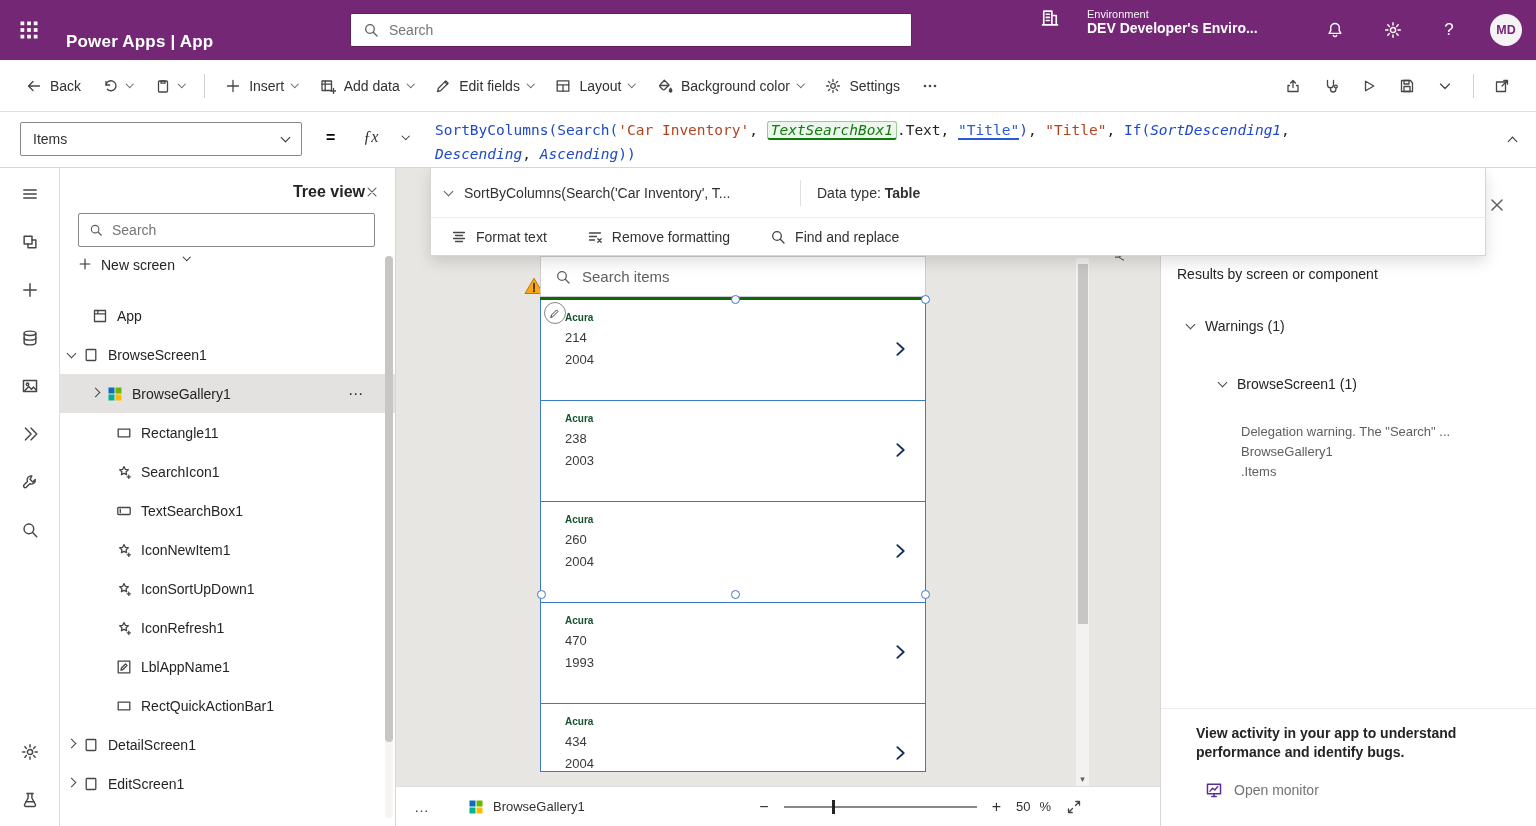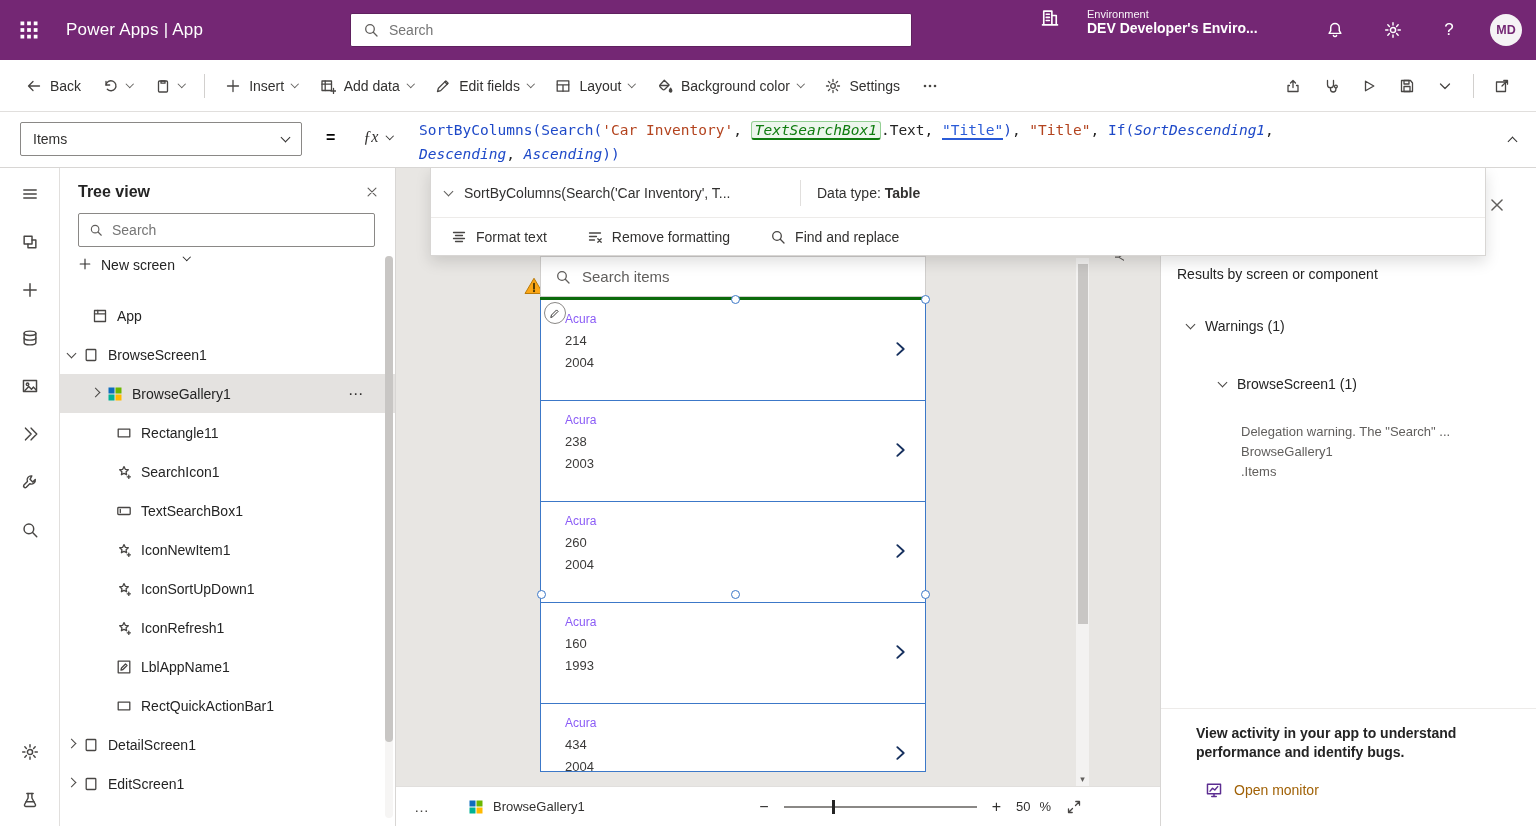--- a/index.html
+++ b/index.html
@@ -9,21 +9,21 @@
 .ic svg{width:100%;height:100%}
 .ic14{width:14px;height:14px}.ic16{width:16px;height:16px}.ic18{width:18px;height:18px}.ic20{width:20px;height:20px}
 .chev{display:inline-block;width:7px;height:7px;border-right:1.6px solid currentColor;border-bottom:1.6px solid currentColor;transform:rotate(45deg);margin-top:-3px;flex:none}
 .chev.right{transform:rotate(-45deg)}
 .chev.up{transform:rotate(-135deg);margin-top:3px}
 .chev.tiny{width:5.5px;height:5.5px}
 
 
 header.top{position:absolute;left:0;top:0;width:100%;height:60px;background:#742774;color:#fff;z-index:60}
 .waffle{position:absolute;left:0;top:0;width:58px;height:60px;display:flex;align-items:center;justify-content:center;cursor:pointer}
-.app-title{position:absolute;left:66px;top:0;height:60px;display:flex;align-items:center;font-size:17px;font-weight:400;letter-spacing:.2px}
+.app-title{position:absolute;left:66px;top:12px;height:60px;display:flex;align-items:center;font-size:17px;font-weight:700;letter-spacing:.2px}
 .hsearch{position:absolute;left:350px;top:13px;width:562px;height:34px;background:#fff;border:1px solid #5f215f;border-radius:2px;display:flex;align-items:center;padding:0 12px;gap:10px;color:#605e5c}
 .hsearch-input{border:none;outline:none;flex:1;font:inherit;color:#323130;background:transparent}
 .env{position:absolute;left:1040px;top:8px;height:44px;display:flex;align-items:flex-start;gap:27px;cursor:pointer}
 .env-label{font-size:11px;opacity:.95}
 .env-name{font-size:14px;font-weight:700}
 .hbtn{position:absolute;top:14px;width:34px;height:32px;display:flex;align-items:center;justify-content:center;color:#fff;cursor:pointer}
 .hbtn.help{font-size:17px}
 .avatar{position:absolute;left:1490px;top:14px;width:32px;height:32px;border-radius:50%;background:#f5f2f5;color:#742774;font-weight:700;font-size:12.5px;display:flex;align-items:center;justify-content:center;cursor:pointer}
 
 
@@ -31,21 +31,21 @@
 .cmd-left,.cmd-right{display:flex;align-items:center;gap:2px;height:100%}
 .tb-item{display:flex;align-items:center;gap:8px;padding:0 10px;height:36px;border-radius:2px;color:#323130;cursor:pointer;white-space:nowrap}
 .tb-item .ic{color:#484644}
 .tb-item .chev{color:#605e5c}
 .tb-div{width:1px;height:24px;background:#d2d0ce;margin:0 8px}
 
 
 .fbar{position:absolute;left:0;top:112px;width:100%;height:56px;background:#fff;border-bottom:1px solid #d8d6d4;display:flex;align-items:flex-start;z-index:50}
 .prop-select{margin:10px 0 0 20px;width:282px;height:34px;border:1px solid #8a8886;border-radius:2px;display:flex;align-items:center;justify-content:space-between;padding:0 12px;background:#fff;cursor:pointer;flex:none}
 .eq{margin:17px 0 0 24px;font-size:16px;font-weight:700;color:#000}
-.fx{margin:16px 0 0 28px;display:flex;align-items:center;gap:9px;cursor:pointer}
+.fx{margin:16px 0 0 28px;display:flex;align-items:center;gap:25px;cursor:pointer}
 .fx i{font-family:"Liberation Serif",serif;font-size:16px}
 .formula{margin:6px 0 0 26px;flex:1;font-family:"DejaVu Sans Mono",monospace;font-size:14.5px;line-height:24px;white-space:pre-wrap;color:#242424;cursor:text}
 .fbar-collapse{margin:20px 20px 0 8px;color:#323130;cursor:pointer}
 .tk-fn{color:#1e49c8}
 .tk-str{color:#b3431e}
 .tk-strsel{color:#2a5bd7;border-bottom:2px solid #2a5bd7}
 .tk-pln{color:#242424}
 .tk-ctrl{color:#107c10;font-style:italic;background:#edf6ed;border:1px solid #94cf94;border-bottom:2px solid #107c10;border-radius:3px;padding:0 3px}
 .tk-var{color:#1e49c8;font-style:italic}
 .tk-enum{color:#1e49c8;font-style:italic}
@@ -63,21 +63,21 @@
 .fd-close{position:absolute;left:1488px;top:196px;width:18px;height:18px;color:#605e5c;z-index:45;cursor:pointer}
 
 
 .rail{position:absolute;left:0;top:168px;width:60px;bottom:0;background:#fff;border-right:1px solid #e1dfdd;display:flex;flex-direction:column;justify-content:space-between;align-items:center;padding:10px 0 10px;z-index:10}
 .rail-top,.rail-bottom{display:flex;flex-direction:column;gap:16px}
 .rail-btn{width:32px;height:32px;display:flex;align-items:center;justify-content:center;color:#484644;cursor:pointer;border-radius:2px}
 .rail-btn .ic{width:18px;height:18px}
 
 
 .tree{position:absolute;left:60px;top:168px;width:336px;bottom:0;background:#fff;border-right:1px solid #d8d6d4;overflow:hidden;z-index:10}
-.tree-head{padding:15px 16px 0 18px;display:flex;align-items:center;justify-content:space-between}
+.tree-head{padding:15px 16px 0 18px;display:flex;align-items:center;justify-content:flex-end}
 .tree-title{font-size:16px;font-weight:700;color:#242424}
 .tree-close{color:#605e5c;cursor:pointer}
 .tree-tabs{display:flex;gap:28px;padding:16px 0 0 18px;border-bottom:1px solid #edebe9}
 .tab{padding-bottom:9px;font-size:14px;color:#605e5c;cursor:pointer;border-bottom:2px solid transparent}
 .tab.active{color:#242424;font-weight:700;border-bottom-color:#5c2d91}
 .tree-search{margin:12px 20px 0 18px;height:34px;border:1px solid #8a8886;border-radius:2px;display:flex;align-items:center;gap:9px;padding:0 10px;color:#605e5c}
 .tree-search input{border:0;outline:0;flex:1;font:inherit;color:#323130}
 .tree-search .ic{color:#605e5c}
 .new-screen{margin:10px 0 11px 18px;display:flex;align-items:flex-start;gap:9px;color:#242424;cursor:pointer;height:28px}
 .new-screen .ic{color:#323130}
@@ -90,21 +90,21 @@
 .tree-scroll-thumb{position:absolute;left:0;top:0;width:8px;height:486px;background:#c8c6c4;border-radius:4px;cursor:grab}
 
 
 .canvas{position:absolute;left:396px;top:168px;width:764px;bottom:0;background:#e8e6e3;overflow:hidden;z-index:5}
 .cv-warning{position:absolute;left:128px;top:108px;width:20px;height:20px;cursor:pointer}
 .cv-search{position:absolute;left:144px;top:88px;width:386px;height:41px;background:#fff;border:1px solid #d0cecc;display:flex;align-items:center;gap:11px;padding:0 14px;color:#605e5c;font-size:15px}
 .cv-search .ic{color:#605e5c}
 .cv-greenline{position:absolute;left:144px;top:129px;width:386px;height:3px;background:#0b6a0b}
 .gallery{position:absolute;left:144px;top:132px;width:386px;height:472px;border:1px solid #3c78c8;border-top:none;background:#fff;overflow:hidden}
 .gal-item{position:relative;height:101px;border-bottom:1px solid #3c78c8;padding:12px 0 0 24px;background:#fff;cursor:pointer}
-.gal-title{font-size:12px;font-weight:400;color:#8b5cf6}
+.gal-title{font-size:10px;font-weight:700;color:#14532d}
 .gal-sub{font-size:13px;color:#3b3a39;margin-top:7px}
 .gal-chev{position:absolute;right:16px;top:38px;width:17px;height:22px;cursor:pointer}
 .handle{position:absolute;width:9px;height:9px;border-radius:50%;background:#fff;border:1.5px solid #3c78c8;z-index:6;cursor:grab}
 .h1{left:335px;top:127px}.h2{left:525px;top:127px}.h3{left:141px;top:422px}.h4{left:335px;top:422px}.h5{left:525px;top:422px}
 .cv-pencil{position:absolute;left:148px;top:134px;width:22px;height:22px;border-radius:50%;background:#fff;border:1px solid #8a8886;display:flex;align-items:center;justify-content:center;color:#323130;z-index:7;cursor:pointer}
 .cv-pencil .ic{width:12px;height:12px}
 .gal-label{position:absolute;left:716px;top:24px;writing-mode:vertical-rl;font-size:12.5px;letter-spacing:2px;color:#605e5c;z-index:1}
 .cv-scroll{position:absolute;left:680px;top:90px;width:13px;height:528px;background:#f3f2f1}
 .cv-scroll-thumb{position:absolute;left:1.5px;top:6px;width:10px;height:360px;background:#c8c6c4;cursor:grab}
 .cv-scroll-arrow{position:absolute;left:0;bottom:2px;width:13px;text-align:center;font-size:9px;color:#605e5c;cursor:pointer}
@@ -124,21 +124,21 @@
 .results{position:absolute;left:1160px;top:168px;right:0;bottom:0;background:#fff;border-left:1px solid #d8d6d4;z-index:6}
 .res-title{position:absolute;left:16px;top:98px;font-size:14px;color:#242424}
 .res-row{position:absolute;display:flex;align-items:center;gap:11px;color:#242424;cursor:pointer}
 .res-row .chev{color:#484644}
 .res-warnings{left:26px;top:150px}
 .res-screen{left:58px;top:208px}
 .warn-block{position:absolute;left:80px;top:254px;width:252px;font-size:13px;color:#605e5c;line-height:20px}
 .warn-line{white-space:nowrap;overflow:hidden}
 .res-divider{position:absolute;left:0;right:0;top:540px;border-top:1px solid #edebe9}
 .res-footer{position:absolute;left:35px;top:556px;width:308px;font-weight:700;font-size:14px;line-height:19px;color:#242424}
-.open-monitor{position:absolute;left:44px;top:613px;display:flex;align-items:center;gap:11px;color:#a16207;cursor:pointer}
+.open-monitor{position:absolute;left:44px;top:613px;display:flex;align-items:center;gap:11px;color:#737373;cursor:pointer}
 .open-monitor .ic{color:#5c2d91}
 </style>
 </head>
 <body>
 
 <div id="app">
 
   <header class="top">
     <div class="waffle">
         <span class="ic ic20">
@@ -652,21 +652,21 @@
           <div class="gal-sub">260</div>
           <div class="gal-sub">2004</div>
           <span class="gal-chev ic">
             <svg viewBox="0 0 16 16" fill="none" stroke="#16305e" stroke-width="1.8" stroke-linecap="round" stroke-linejoin="round">
               <path d="M5 2.5L11 8l-6 5.5"></path>
             </svg>
           </span>
         </div>
         <div class="gal-item">
           <div class="gal-title">Acura</div>
-          <div class="gal-sub">160</div>
+          <div class="gal-sub">470</div>
           <div class="gal-sub">1993</div>
           <span class="gal-chev ic">
             <svg viewBox="0 0 16 16" fill="none" stroke="#16305e" stroke-width="1.8" stroke-linecap="round" stroke-linejoin="round">
               <path d="M5 2.5L11 8l-6 5.5"></path>
             </svg>
           </span>
         </div>
         <div class="gal-item">
           <div class="gal-title">Acura</div>
           <div class="gal-sub">434</div>

